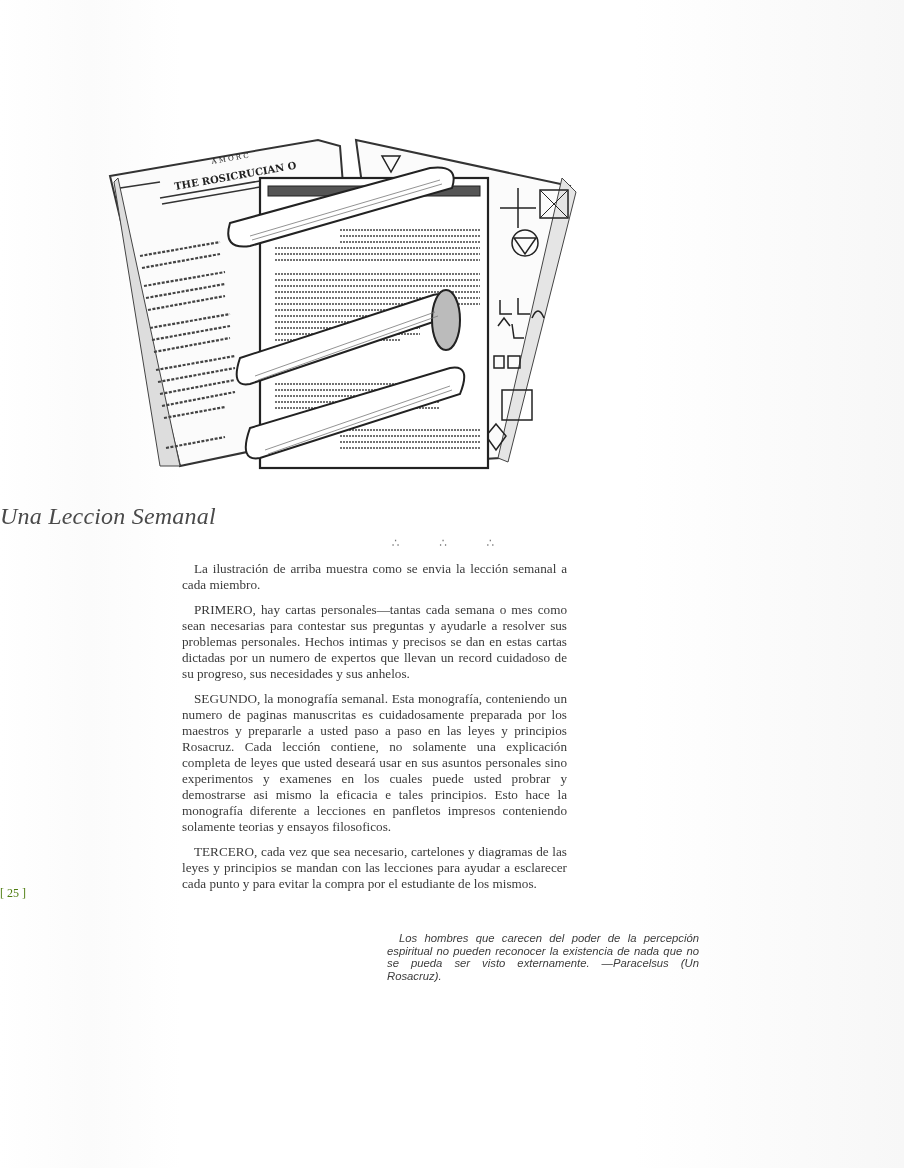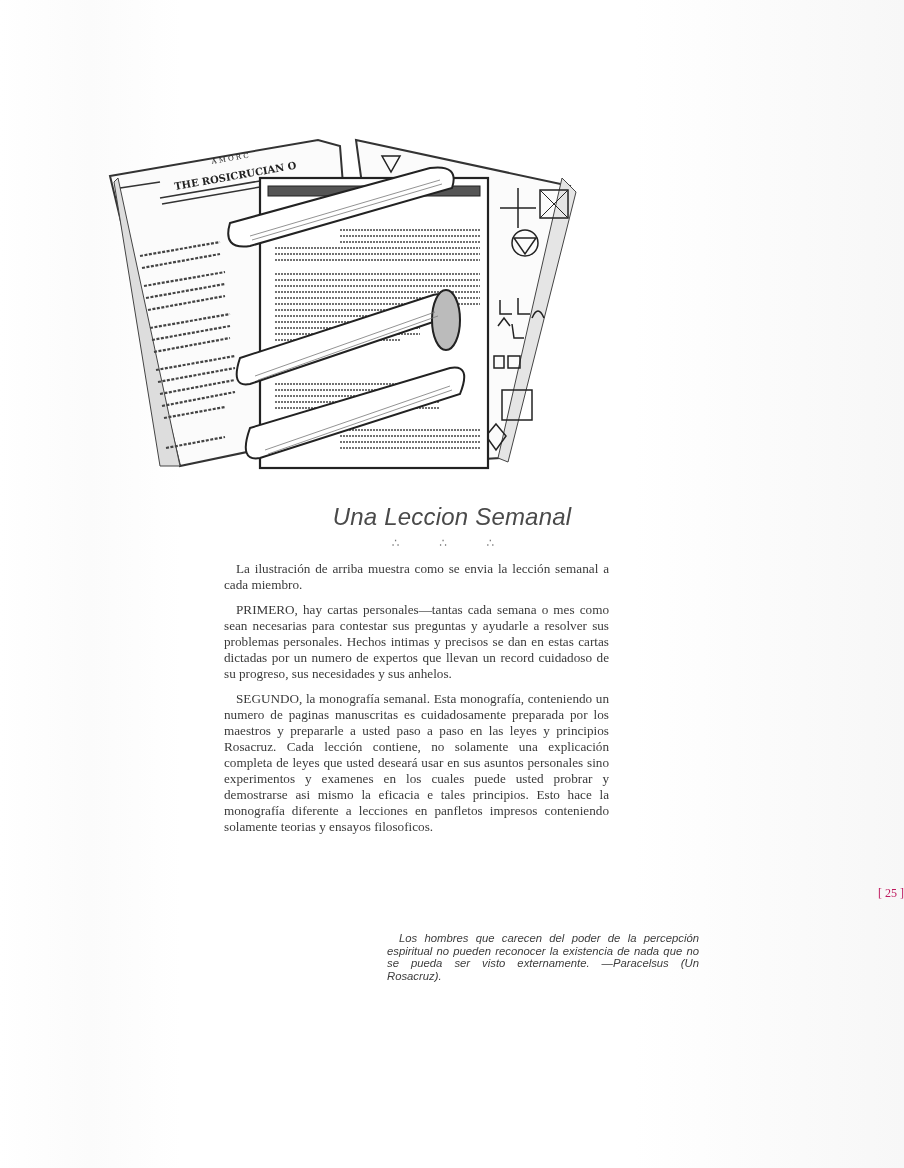--- a/index.html
+++ b/index.html
@@ -8,38 +8,38 @@
       background: #ffffff;
       font-family: "DejaVu Serif", "Liberation Serif", serif;
       color: #2e2e2e;
     }
     .page-shade {
       position: absolute; left: 0; top: 0; width: 904px; height: 1168px;
       background: linear-gradient(90deg, #ffffff 0%, #fbfbfb 10%, #ffffff 20%, #ffffff 70%, #f7f7f7 100%);
     }
     .illustration { position: absolute; left: 100px; top: 128px; width: 500px; height: 345px; }
     .title {
-      position: absolute; left: 0; width: 904px; top: 503px; text-align: center;
-      font-family: Liberation Sans, sans-serif; font-style: italic; font-size: 24px;
+      position: absolute; left: 0; width: 904px; top: 503px; text-align: left;
+      font-family: Liberation Serif, serif; font-style: italic; font-size: 24px;
       color: #4a4a4a; letter-spacing: 0.2px;
     }
     .ornament {
       position: absolute; left: 0; width: 904px; top: 536px; text-align: center;
       font-size: 12px; color: #777; letter-spacing: 18px;
     }
     .body-text {
       position: absolute; left: 182px; top: 561px; width: 385px;
       font-family: "Liberation Serif", serif; font-size: 13.2px; line-height: 16px;
-      color: #3a3a3a; text-align: justify; margin-left: 42px;
+      color: #3a3a3a; text-align: justify;
     }
     .body-text p { margin: 0 0 9px 0; text-indent: 12px; }
     .body-text p:last-child { margin-bottom: 0; }
     .page-number {
-      position: absolute; left: 0; width: 904px; top: 886px; text-align: right;
-      font-family: "Liberation Serif", serif; font-size: 12px; color: #be185d;
+      position: absolute; left: 0; width: 904px; top: 886px; text-align: left;
+      font-family: "Liberation Serif", serif; font-size: 12px; color: #4d7c0f;
     }
     .quote {
       position: absolute; left: 387px; top: 932px; width: 312px;
       font-family: Liberation Sans, sans-serif; font-style: italic; font-size: 11.3px;
       line-height: 12.5px; color: #3c3c3c; text-align: justify; text-indent: 12px;
     }
   </style>
 </head>
 <body>
 
@@ -144,17 +144,18 @@
   </g>
 </svg>
 
 <div class="title">Una Leccion Semanal</div>
 <div class="ornament">∴ ∴ ∴</div>
 
 <div class="body-text">
   <p>La ilustración de arriba muestra como se envia la lección semanal a cada miembro.</p>
   <p>PRIMERO, hay cartas personales—tantas cada semana o mes como sean necesarias para contestar sus preguntas y ayudarle a resolver sus problemas personales. Hechos intimas y precisos se dan en estas cartas dictadas por un numero de expertos que llevan un record cuidadoso de su progreso, sus necesidades y sus anhelos.</p>
   <p>SEGUNDO, la monografía semanal. Esta monografía, conteniendo un numero de paginas manuscritas es cuidadosamente preparada por los maestros y prepararle a usted paso a paso en las leyes y principios Rosacruz. Cada lección contiene, no solamente una explicación completa de leyes que usted deseará usar en sus asuntos personales sino experimentos y examenes en los cuales puede usted probrar y demostrarse asi mismo la eficacia e tales principios. Esto hace la monografía diferente a lecciones en panfletos impresos conteniendo solamente teorias y ensayos filosoficos.</p>
+  <p>TERCERO, cada vez que sea necesario, cartelones y diagramas de las leyes y principios se mandan con las lecciones para ayudar a esclarecer cada punto y para evitar la compra por el estudiante de los mismos.</p>
 </div>
 
 <div class="page-number">[ 25 ]</div>
 
 <div class="quote">Los hombres que carecen del poder de la percepción espiritual no pueden reconocer la existencia de nada que no se pueda ser visto externamente. —Paracelsus (Un Rosacruz).</div>
 
 </body></html>

